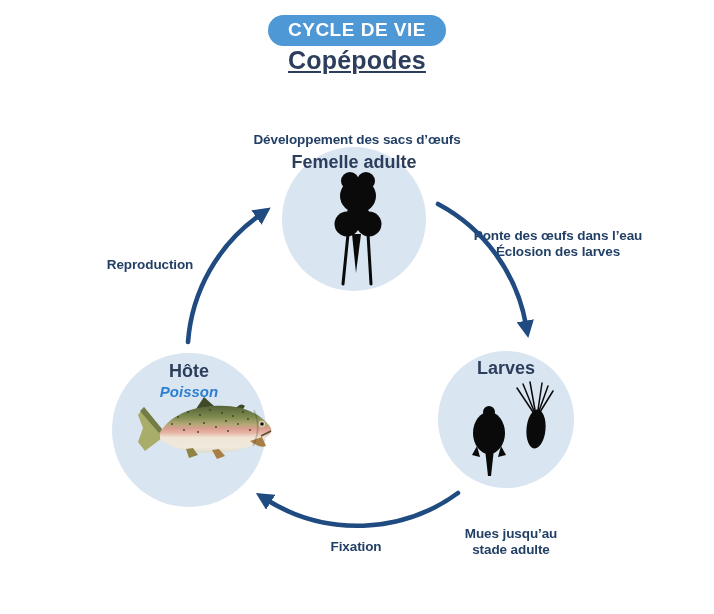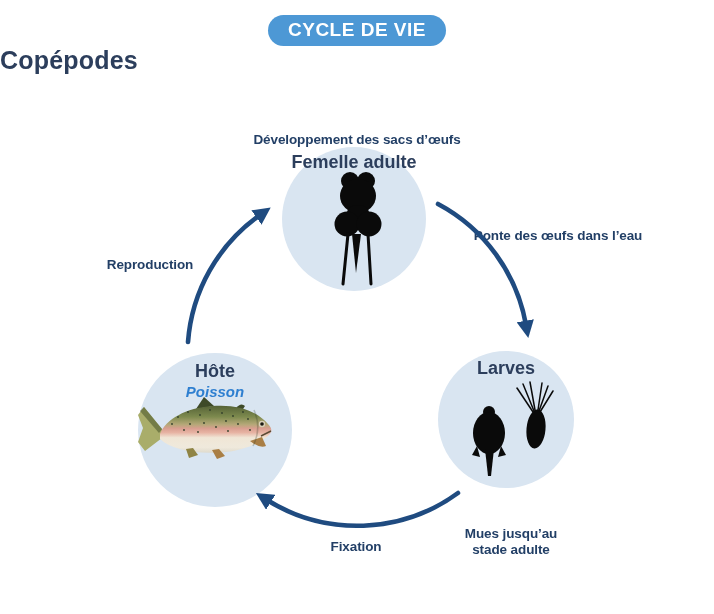--- a/index.html
+++ b/index.html
@@ -11,31 +11,31 @@
     --poisson_blue:#2e7fd0;
     --silhouette:#0a0a0a;
   }
   *{box-sizing:border-box;margin:0;padding:0;}
   body{background:#fff;font-family:"Liberation Sans",sans-serif;}
   .stage{position:relative;width:714px;height:614px;background:#ffffff;overflow:hidden;}
 
   .badge{position:absolute;left:357px;top:15px;transform:translateX(-50%);
     background:var(--badge_blue);color:#fff;font-weight:bold;font-size:19px;
     letter-spacing:.5px;padding:4px 20px 5px;border-radius:16px;white-space:nowrap;}
-  .title{position:absolute;left:0;top:46px;width:714px;
-    color:var(--navy);font-weight:bold;font-size:25px;letter-spacing:.2px;}
+  .title{position:absolute;left:0;top:46px;width:714px;text-align:center;
+    color:var(--navy);font-weight:bold;font-size:25px;letter-spacing:.2px;text-decoration:underline;}
 
   .circle{position:absolute;border-radius:50%;background:var(--circle_fill);text-align:center;}
   .circle .node-title{color:var(--navy);font-weight:bold;font-size:18px;}
   .circle .node-sub{color:var(--poisson_blue);font-weight:bold;font-size:15px;margin-top:1px;font-style:italic;}
   #circle-femelle{left:282px;top:147px;width:144px;height:144px;}
   #circle-femelle .node-title{margin-top:5px;}
   #circle-larves{left:438px;top:351px;width:136px;height:137px;}
   #circle-larves .node-title{margin-top:7px;}
-  #circle-hote{left:138px;top:353px;width:154px;height:154px;}
+  #circle-hote{left:112px;top:353px;width:154px;height:154px;}
   #circle-hote .node-title{margin-top:8px;}
 
   .lbl{position:absolute;color:var(--label_navy);font-weight:bold;font-size:13.5px;
     line-height:16px;text-align:center;white-space:nowrap;letter-spacing:-.1px;
     transform:translateX(-50%);}
   #lbl-development{left:357px;top:112px;margin-top:20px;}
   #lbl-ponte{left:558px;top:228px;}
   #lbl-mues{left:511px;top:526px;}
   #lbl-fixation{left:356px;top:539px;}
   #lbl-reproduction{left:150px;top:257px;}
@@ -47,20 +47,21 @@
 
 <div class="stage">
 
   <div class="badge">CYCLE DE VIE</div>
   <div class="title">Copépodes</div>
 
   <div class="lbl" id="lbl-development">Développement des sacs d’œufs</div>
 
   <div class="lbl" id="lbl-ponte">
     <div>Ponte des œufs dans l’eau</div>
+    <div>Éclosion des larves</div>
   </div>
 
   <div class="lbl" id="lbl-mues">
     <div>Mues jusqu’au</div>
     <div>stade adulte</div>
   </div>
 
   <div class="lbl" id="lbl-fixation">Fixation</div>
   <div class="lbl" id="lbl-reproduction">Reproduction</div>
 

